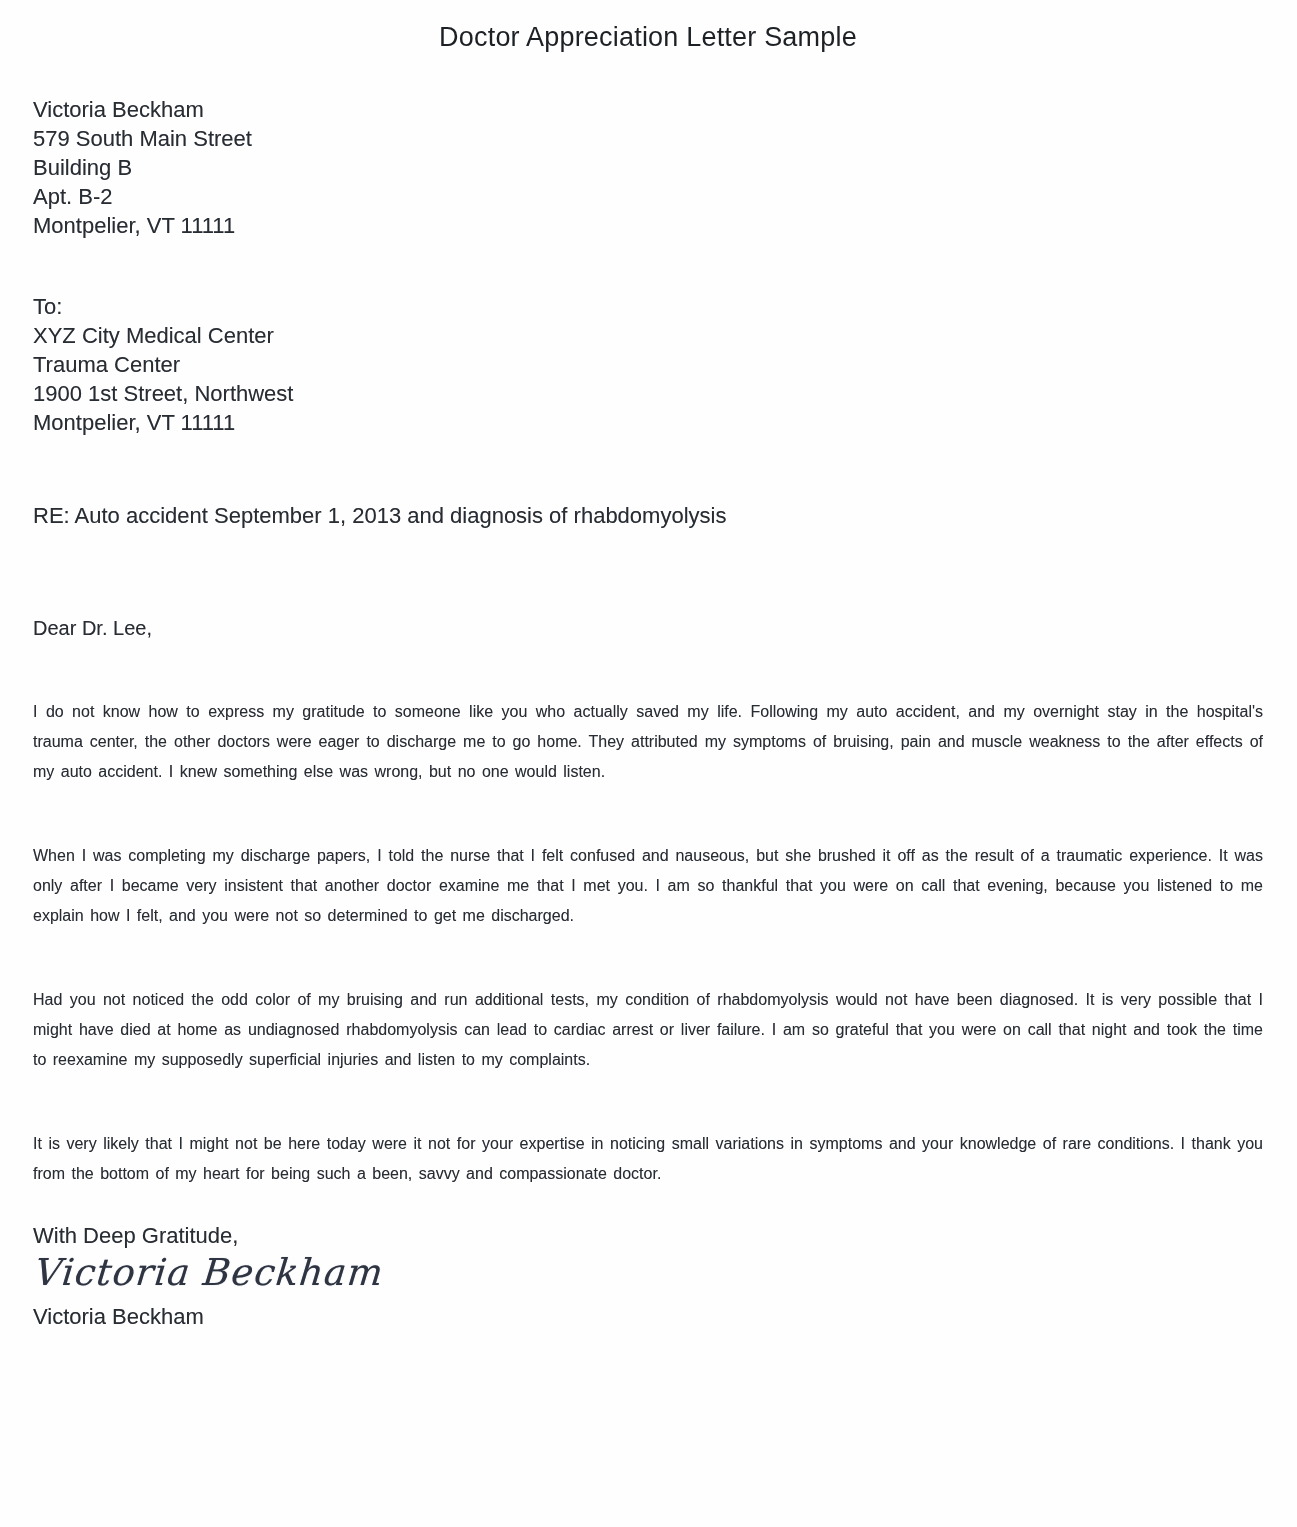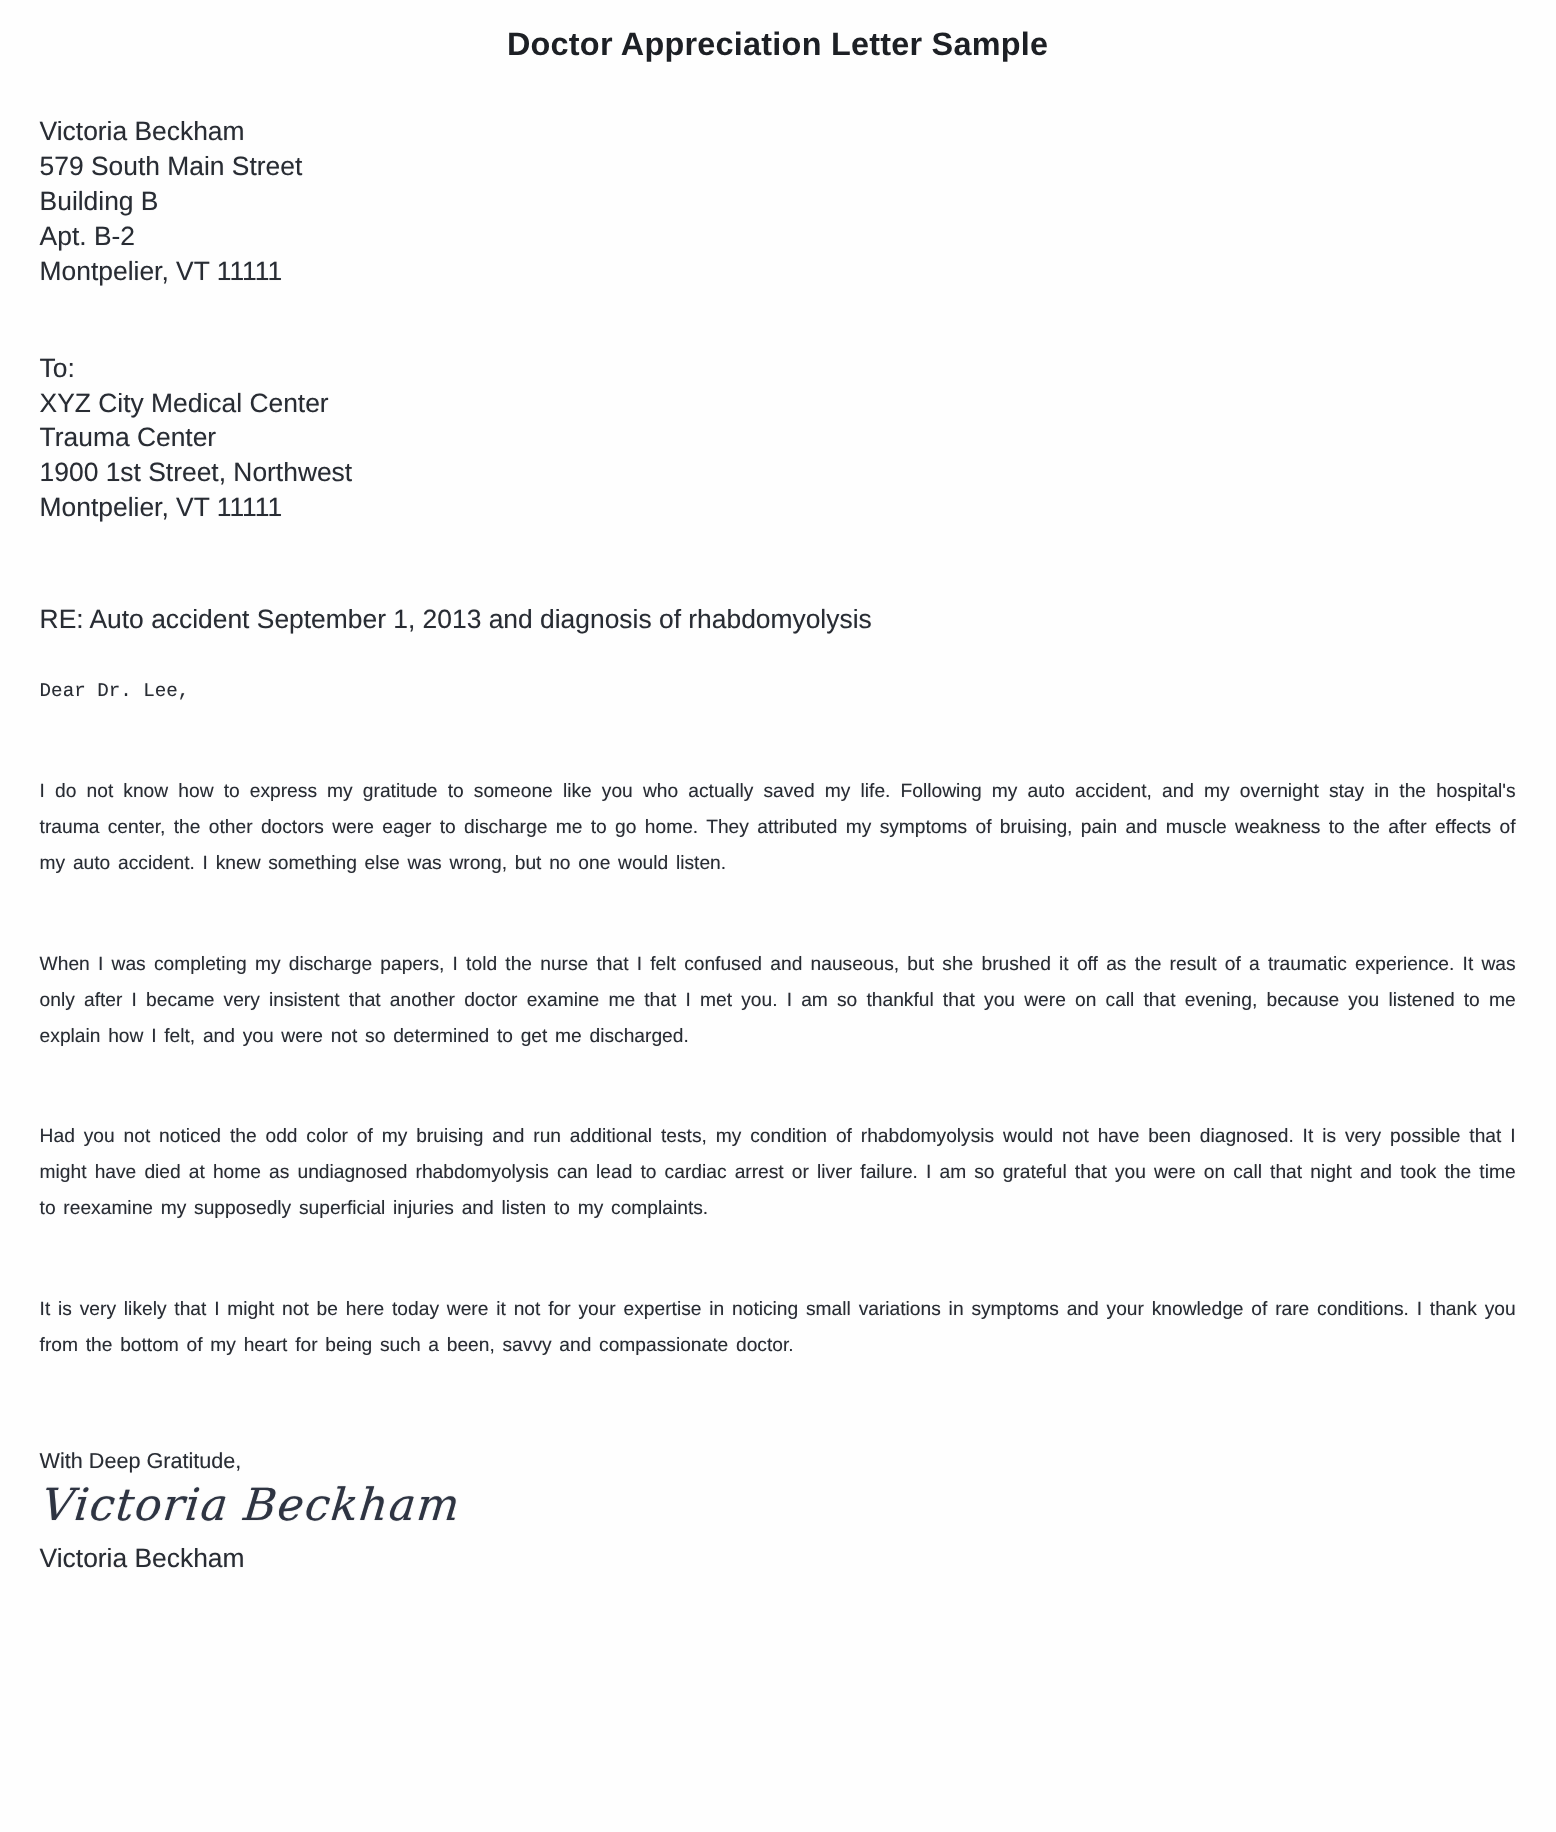--- a/index.html
+++ b/index.html
@@ -16,46 +16,46 @@
     box-sizing: border-box;
     padding: 22px 34px 0 33px;
     font-family: "Liberation Sans", sans-serif;
     color: #282c33;
     overflow: hidden;
   }
   .doc-title {
     margin: 0;
     text-align: center;
     font-size: 27px;
-    font-weight: bold;
+    font-weight: normal;
     letter-spacing: 0.2px;
     color: #1d2025;
   }
   .addr-block {
     font-size: 22px;
     line-height: 29px;
     text-shadow: 0 0 0.6px rgba(45,52,64,0.35);
   }
   .sender-block   { margin-top: 42px; }
   .recipient-block{ margin-top: 52px; }
   .subject-block  { margin-top: 64px; }
-  .salutation     { margin-top: 32px; font-size: 16px; line-height: 29px;
-                    text-shadow: 0 0 0.6px rgba(45,52,64,0.35); font-family: Liberation Mono, monospace; }
+  .salutation     { margin-top: 84px; font-size: 20px; line-height: 29px;
+                    text-shadow: 0 0 0.6px rgba(45,52,64,0.35); }
   .body-par {
     margin: 0;
     margin-top: 54px;
     font-size: 16px;
     line-height: 30px;
     text-align: justify;
     word-spacing: 2px;
     text-shadow: 0 0 0.6px rgba(45,52,64,0.35);
   }
   .closing {
-    margin-top: 66px;
-    font-size: 18px;
+    margin-top: 32px;
+    font-size: 22px;
     line-height: 29px;
     text-shadow: 0 0 0.6px rgba(45,52,64,0.35);
   }
   .signature-script {
     margin-top: 2px;
     font-family: "DejaVu Serif", serif;
     font-style: italic;
     font-size: 37px;
     line-height: 42px;
     letter-spacing: 1px;

